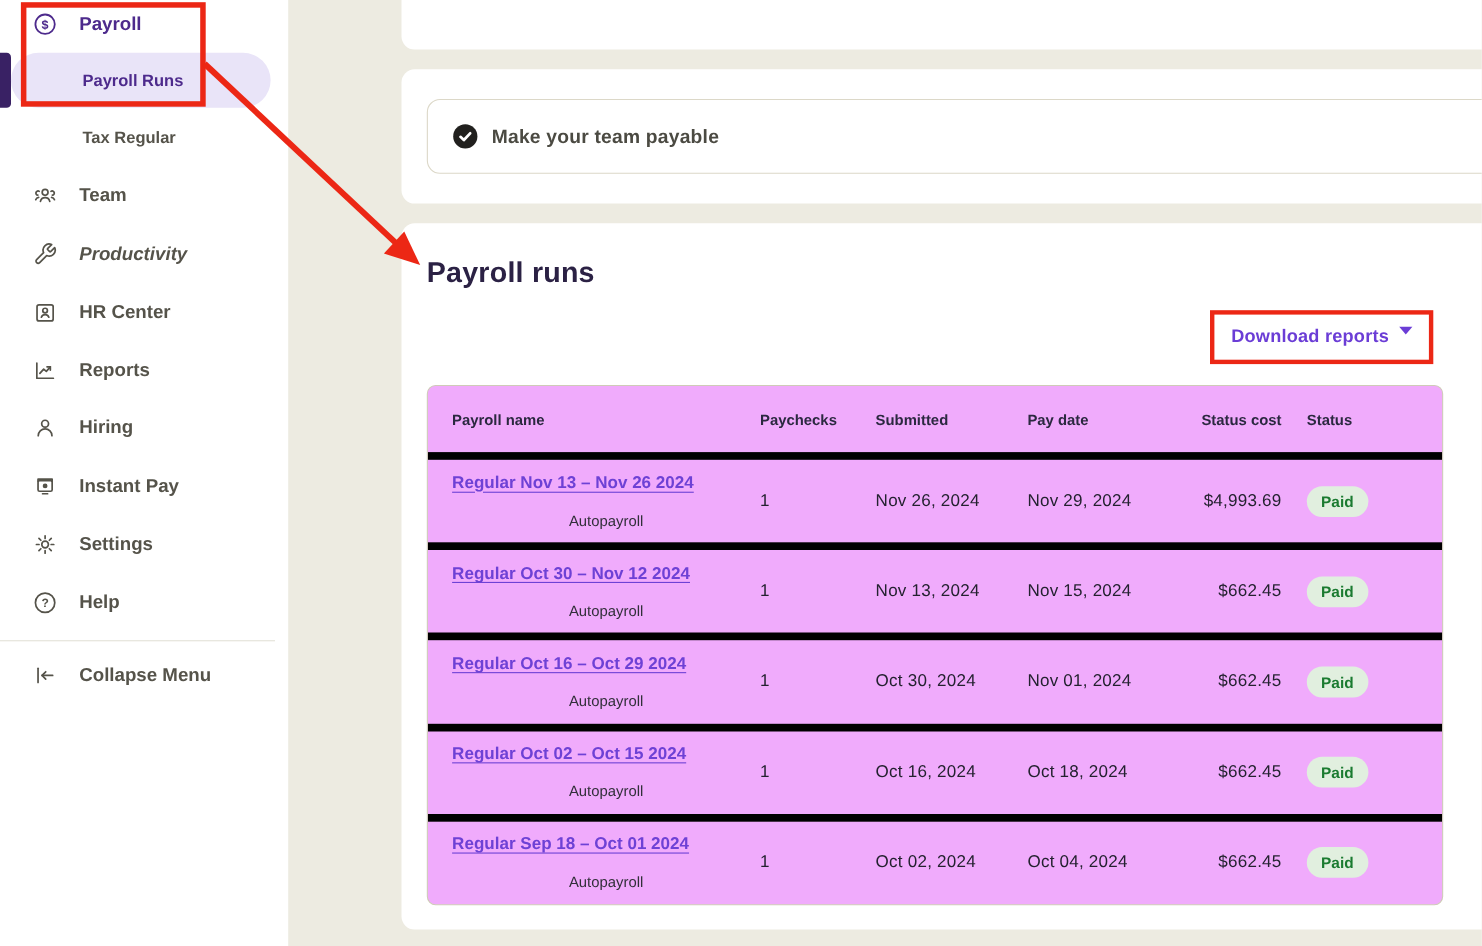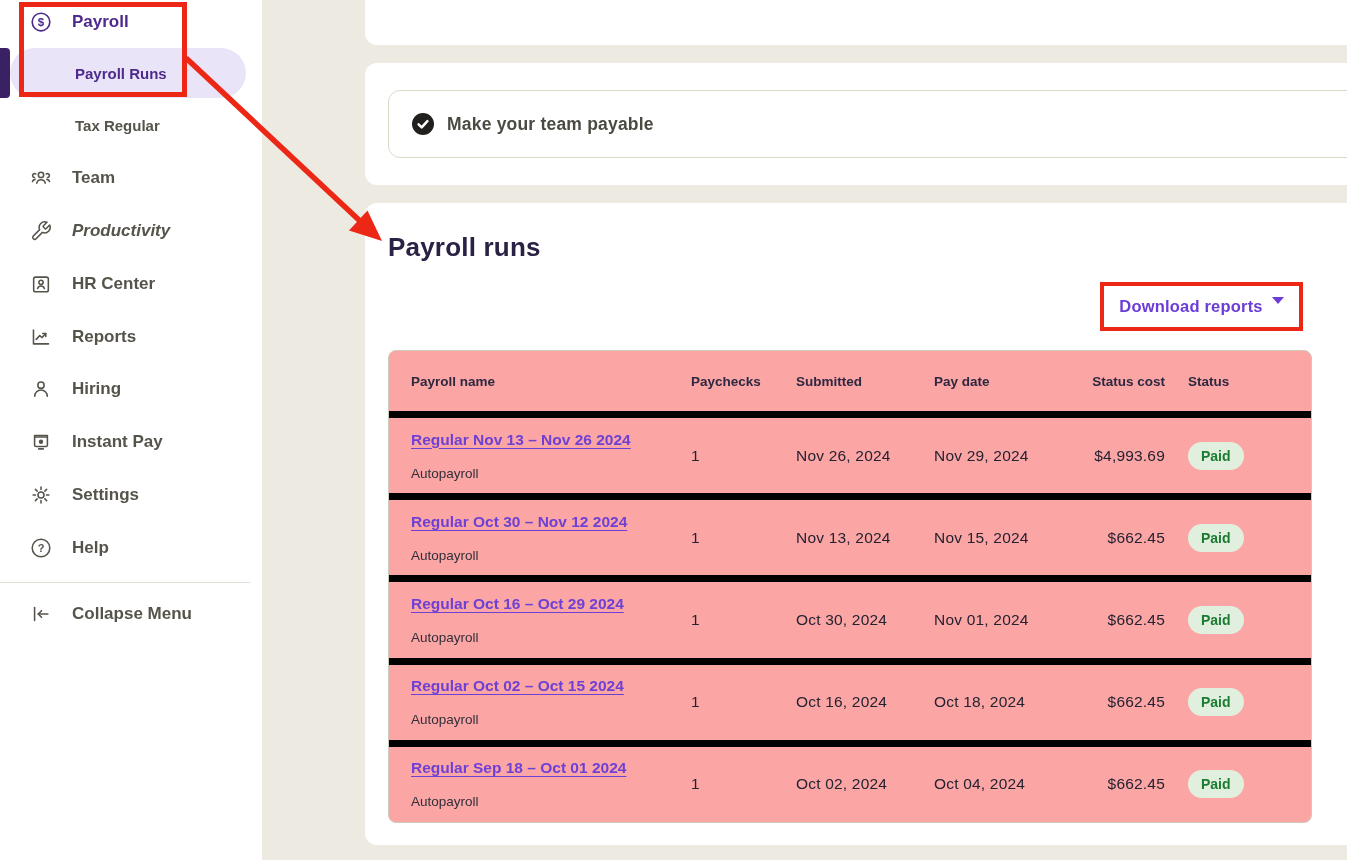--- a/index.html
+++ b/index.html
@@ -47,30 +47,30 @@
                          border:4px solid #ec2715; display:flex; align-items:center; justify-content:center; }
   .download-btn { display:flex; align-items:flex-start; gap:9px; background:none; border:none;
                   color:#6b3dd6; font-family:inherit; font-size:16.5px; font-weight:bold;
                   cursor:pointer; letter-spacing:.2px; }
   .caret-down { width:0; height:0; border-left:6.5px solid transparent; border-right:6.5px solid transparent;
                 border-top:7.5px solid #6b3dd6; }
 
   
   .table { position:absolute; left:23px; top:147px; width:924px; height:473px;
            border:1px solid #cfcbb8; border-radius:8px; display:flex; flex-direction:column;
-           overflow:hidden; background:#fca5a5; }
+           overflow:hidden; background:#f0abfc; }
   .t-grid { display:grid; grid-template-columns:280px 105px 138px 150px 81px 1fr;
             padding:0 22px; align-items:center; }
   .t-head { height:60px; font-size:13.5px; font-weight:bold; color:#2b2840; }
   .t-row { flex:1; border-top:7px solid #000000; cursor:default; }
   .cell-right { text-align:right; }
   .cell-status { padding-left:23px; }
   .p-link { color:#6e41d5; font-size:15.5px; font-weight:bold; text-decoration:underline;
             text-underline-offset:3px; cursor:pointer; display:inline-block; }
-  .p-sub { margin-top:17px; font-size:13.5px; color:#312f39; }
+  .p-sub { margin-top:17px; font-size:13.5px; color:#312f39;text-align:center; }
   .t-val { font-size:15.5px; color:#242230; letter-spacing:.2px; }
   .badge-paid { display:inline-block; background:#e1efdf; color:#1b7b31; font-size:14px;
                 font-weight:bold; padding:6px 13px; border-radius:16px; }
 
   
   .anno-box-sidebar { position:absolute; left:19px; top:2px; width:168px; height:95px;
                       border:5px solid #ec2715; z-index:40; pointer-events:none; }
   .anno-arrow { position:absolute; left:0; top:0; width:1347px; height:860px; z-index:41;
                 pointer-events:none; }
 

